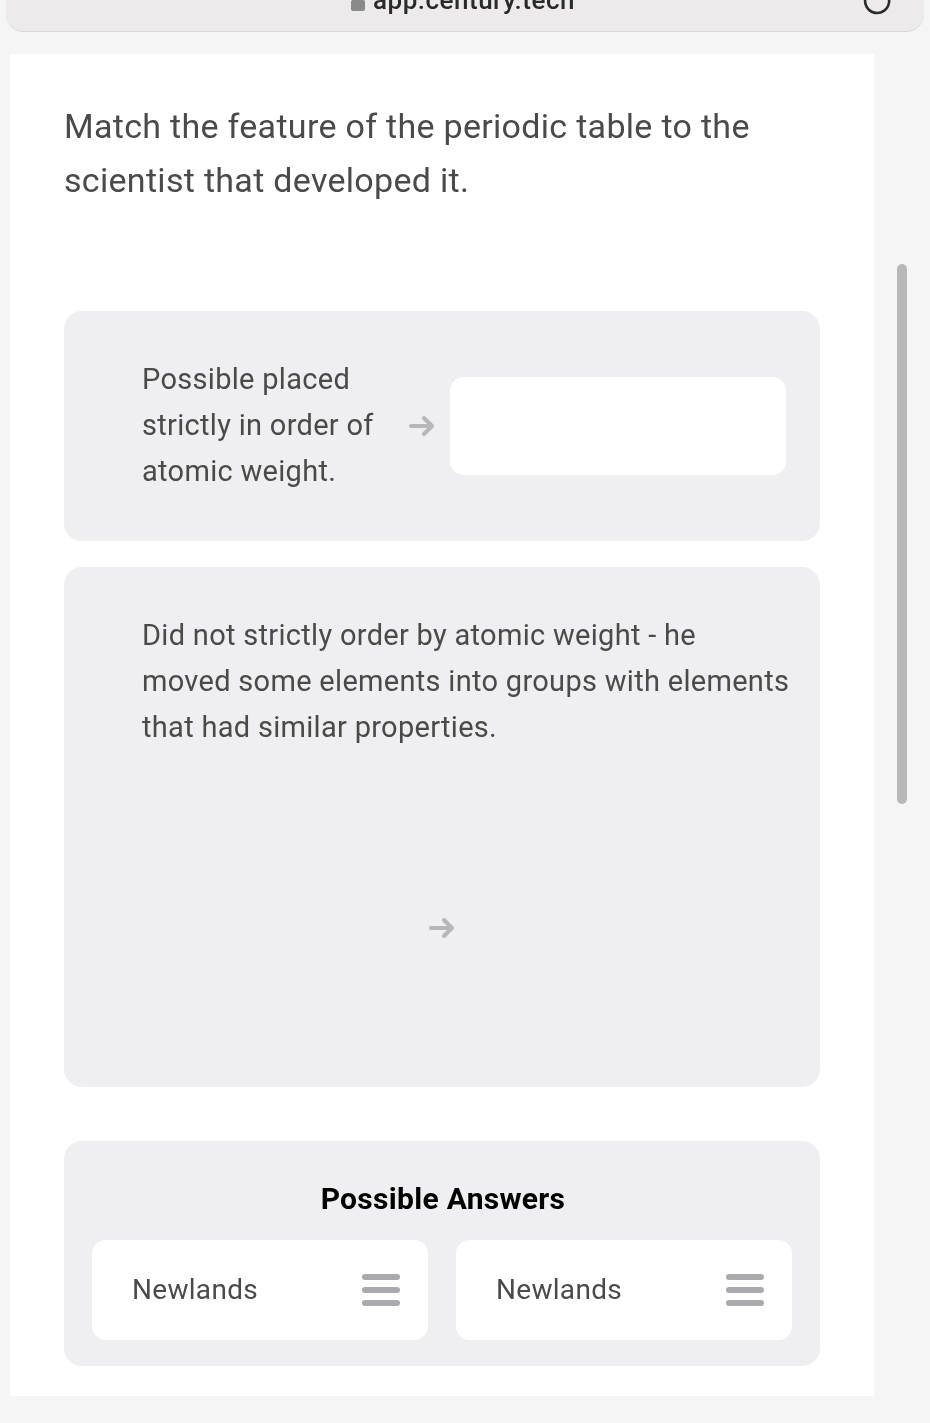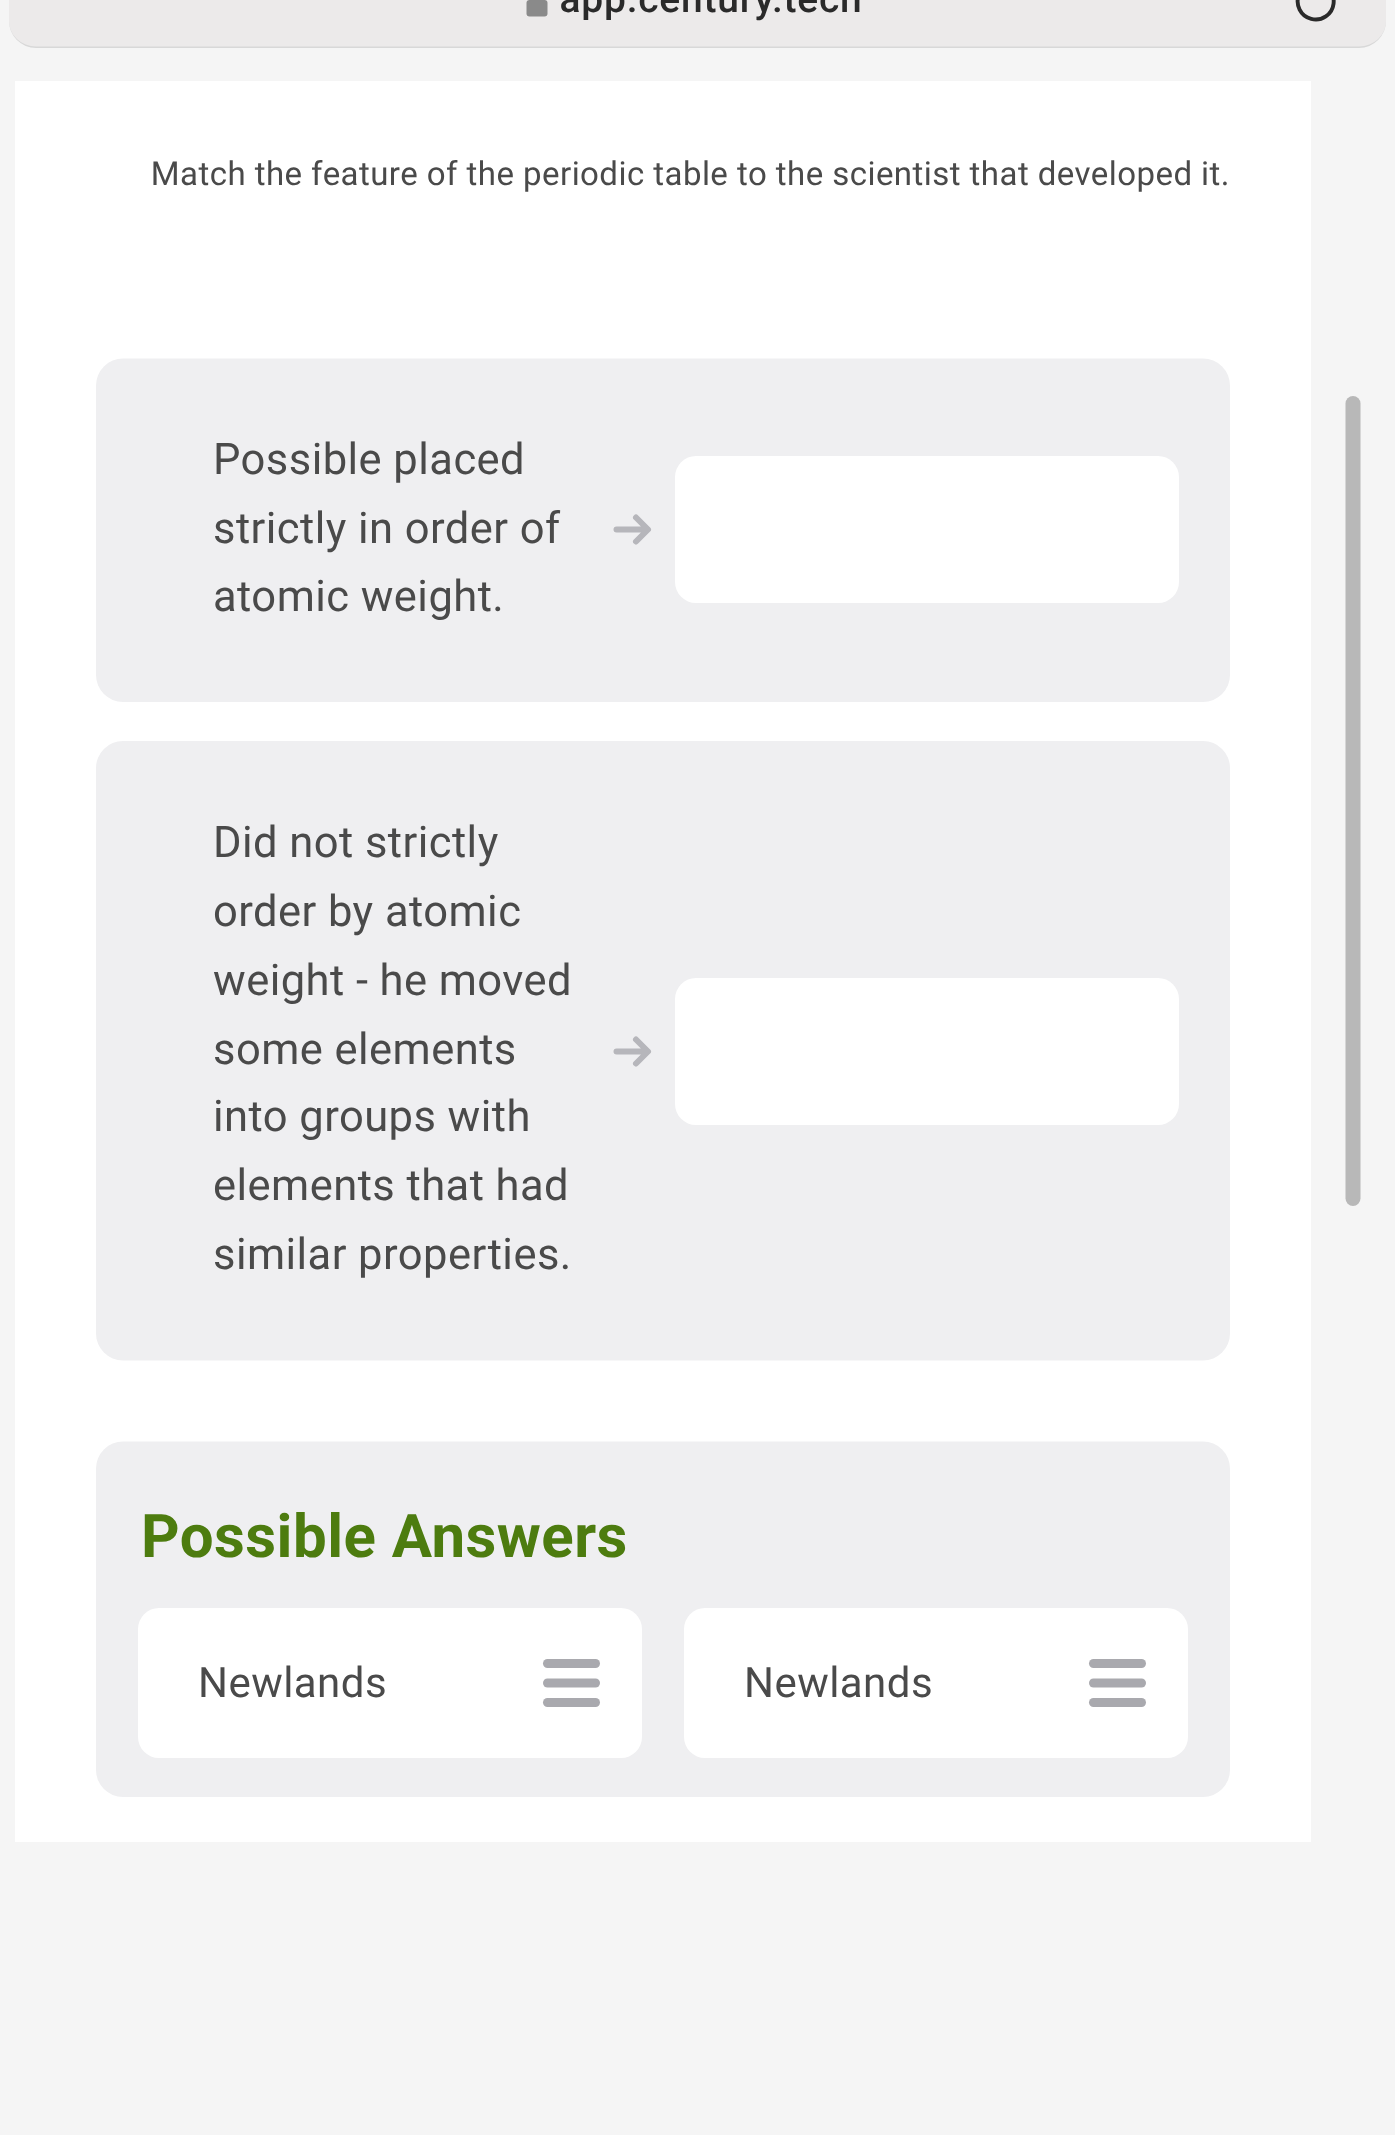--- a/index.html
+++ b/index.html
@@ -57,36 +57,35 @@
     }
     .scrollbar-thumb {
       width: 10px;
       border-radius: 6px;
       background: #b8b8b8;
       height: 540px;
       margin-top: 210px;
     }
     .question-text {
       color: #4a4a4a;
-      font-size: 22px;
+      font-size: 34px;
       line-height: 1.58;
       padding: 0 54px;
       letter-spacing: .3px;
-      text-align: right;
     }
     .card {
       background: #efeff1;
       border-radius: 18px;
       margin: 0 54px;
       padding: 46px 30px;
       display: flex;
       align-items: center;
     }
     .card.first { margin-top: 104px; }
-    .card.second { margin-top: 26px; }
+    .card.second { margin-top: 26px; flex-direction: column; }
     .prompt-cell {
       flex: 0 0 300px;
       padding-left: 48px;
     }
     .prompt-text {
       color: #4a4a4a;
       font-size: 29px;
       line-height: 1.58;
       letter-spacing: .3px;
     }
@@ -106,25 +105,26 @@
       height: 98px;
       width: 100%;
     }
     .possible-card {
       background: #efeff1;
       border-radius: 18px;
       margin: 54px 54px 0;
       padding: 40px 28px 26px;
     }
     .possible-title {
-      color: #4d7c0f;
-      font-size: 40px;
+      color: #000000;
+      font-size: 30px;
       font-weight: 700;
       letter-spacing: .3px;
       padding-left:2px;
+      text-align:center;
     }
     .answers-row {
       display: flex;
       gap: 28px;
       margin-top: 24px;
       padding: 0 0px;
     }
     .answer-chip {
       background: #ffffff;
       border-radius: 14px;

